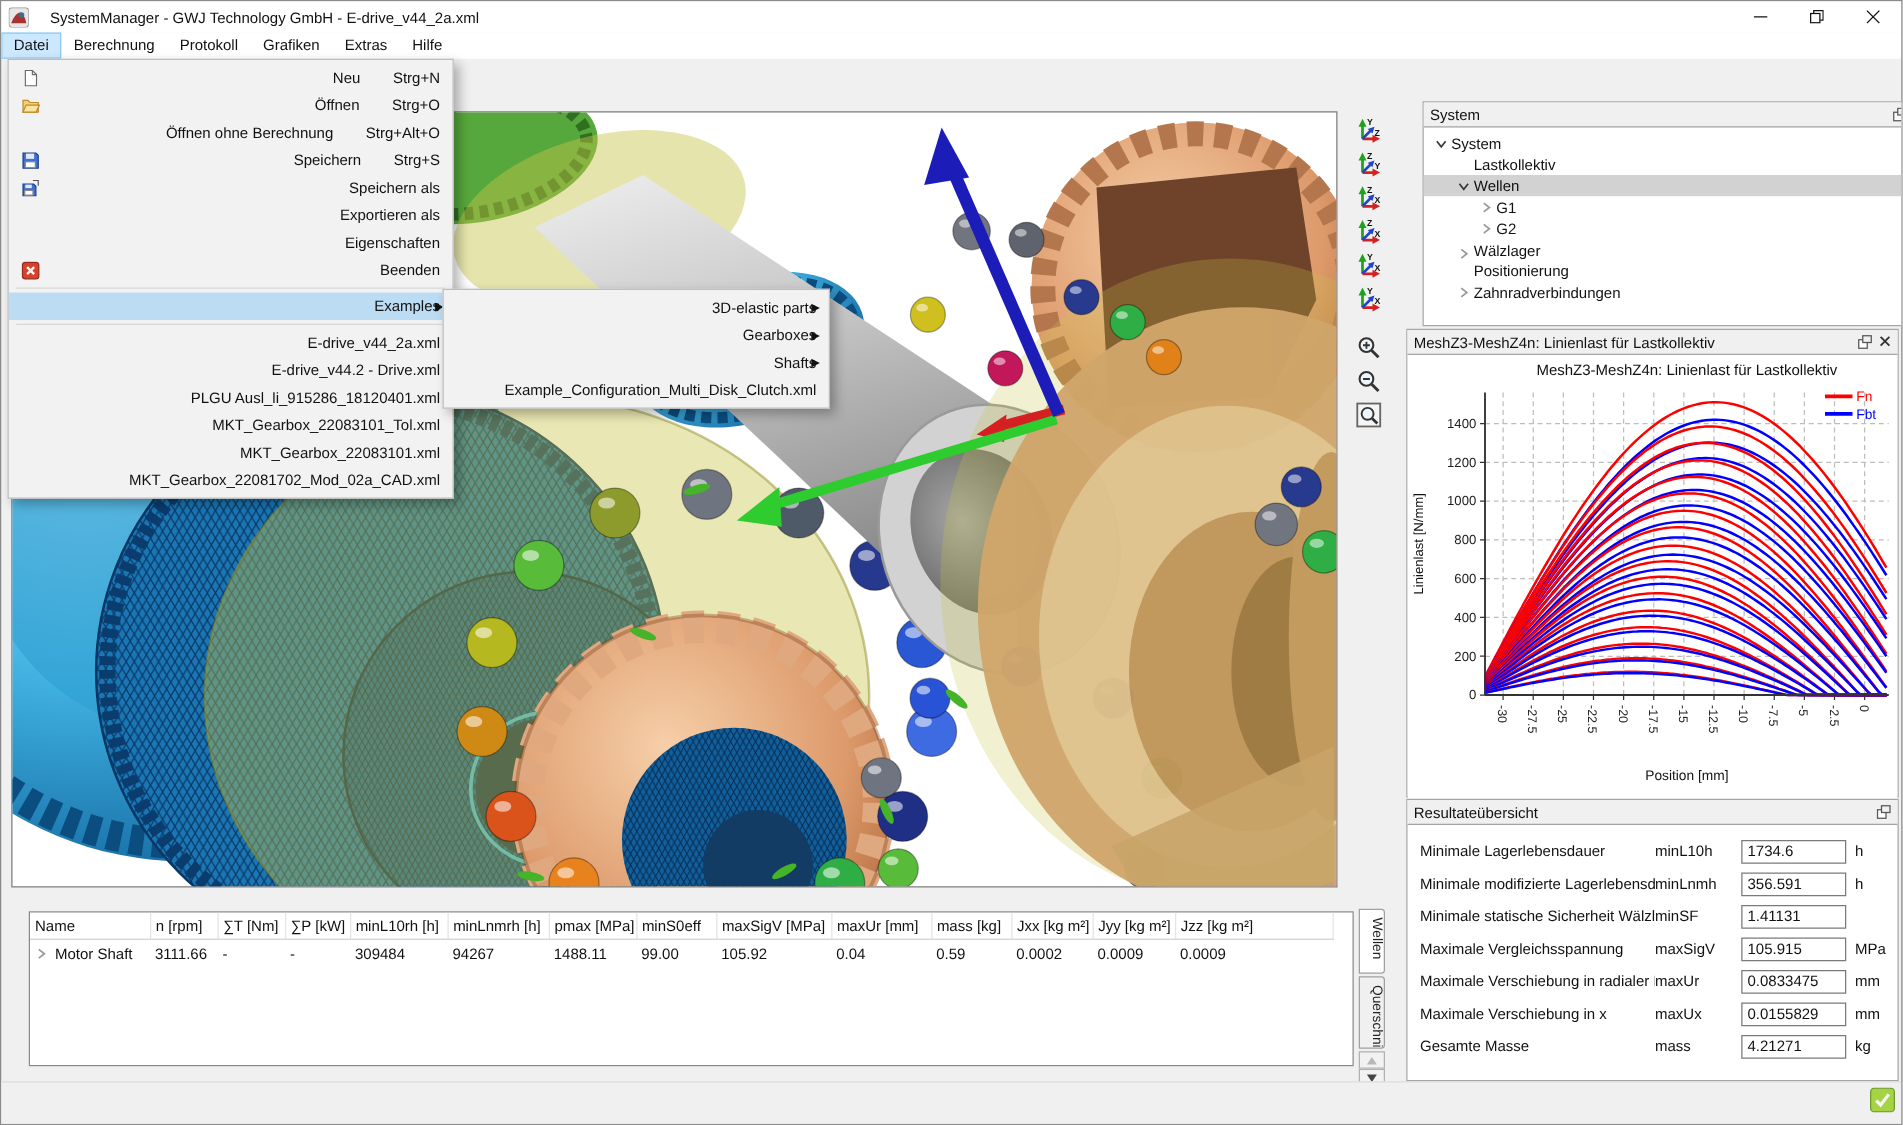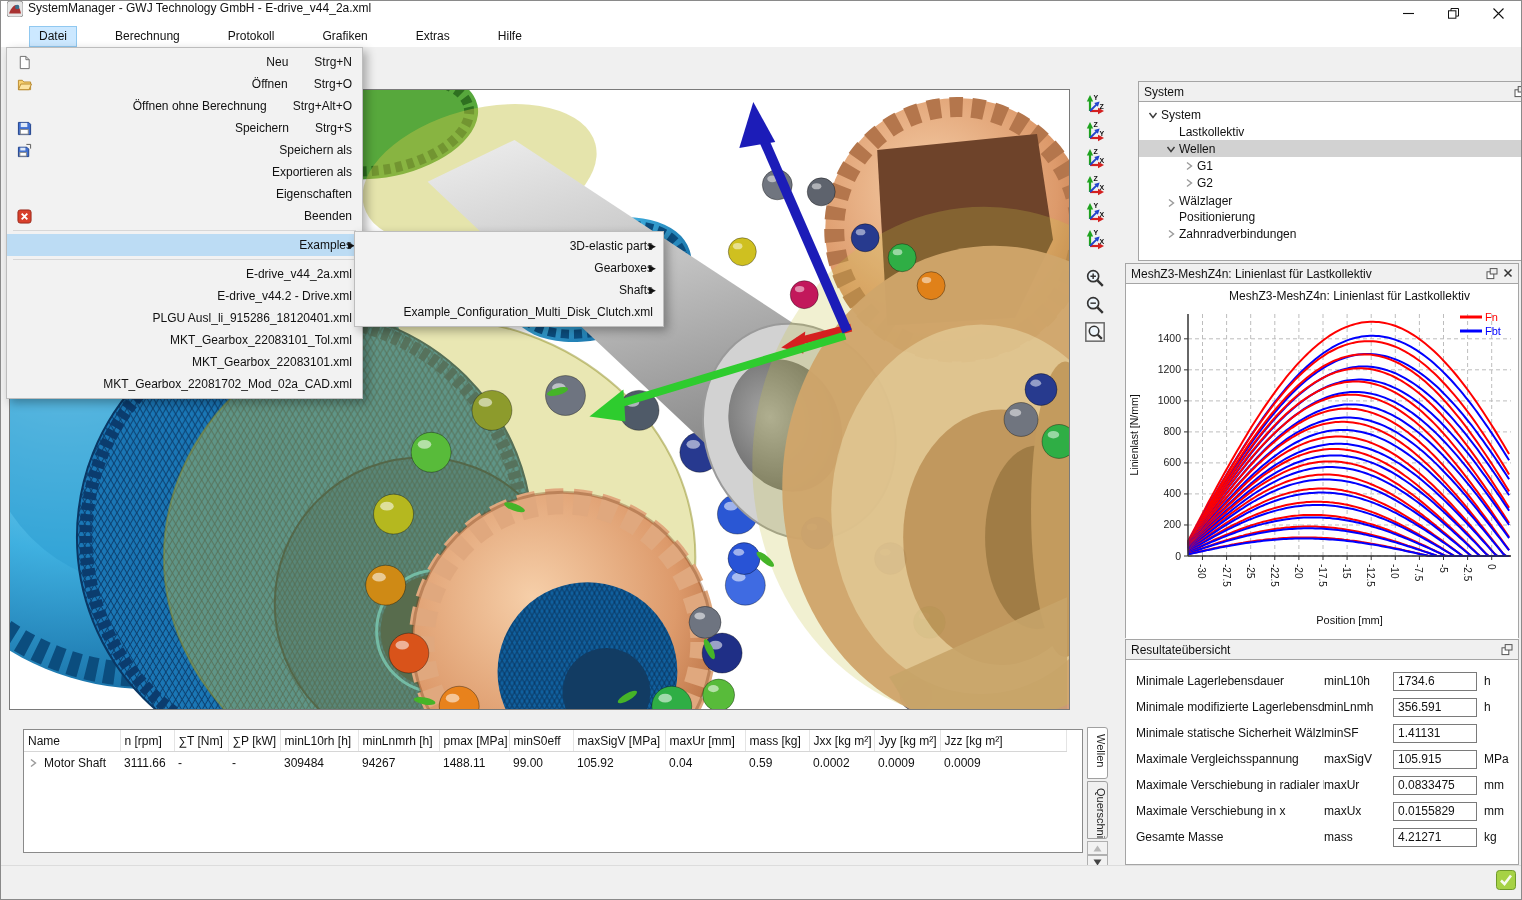--- a/index.html
+++ b/index.html
@@ -1,26 +1,26 @@
 <!DOCTYPE html>
 <html><head>
 <meta charset="utf-8">
 <style>
   html,body{margin:0;padding:0;}
   body{position:relative;width:1522px;height:900px;overflow:hidden;background:#f0f0f0;
        font-family:"Liberation Sans","DejaVu Sans",sans-serif;font-size:12px;color:#111;
        border:1px solid #8a8a8a;box-sizing:border-box;}
   
-  #titlebar{position:absolute;left:0;top:0;width:100%;height:25px;background:#ffffff;display:flex;align-items:flex-start;}
+  #titlebar{position:absolute;left:0;top:0;width:100%;height:25px;background:#ffffff;display:flex;align-items:center;gap:12px;}
   #app-icon{margin:0 5px 0 6px;display:flex;}
   #window-title{flex:1;font-size:12px;white-space:nowrap;}
   .wbtn{width:45px;height:25px;display:flex;align-items:center;justify-content:center;}
   
   #menubar{position:absolute;left:0;top:25px;width:100%;height:21px;background:#ffffff;display:flex;align-items:stretch;}
-  .mbi{padding:3px 10px;cursor:default;margin-left:28px;}
+  .mbi{padding:3px 10px;cursor:default;}
   .mbi.active{background:#cce8ff;border:1px solid #90c8f0;padding:2px 9px;}
   
   .popup{position:absolute;background:#f2f2f2;border:1px solid #bdbdbd;box-shadow:4px 4px 9px rgba(0,0,0,0.30);padding:3px 0;z-index:50;}
   #file-menu{left:5px;top:46px;width:355px;}
   #examples-submenu{left:353px;top:230px;width:308px;z-index:51;}
   .mi{display:flex;align-items:center;height:22px;padding:0 10px 0 6px;position:relative;white-space:nowrap;}
   .mi.hl{background:#bcdcf4;}
   .mic{width:22px;height:16px;display:inline-flex;align-items:center;justify-content:center;margin-right:8px;flex:none;}
   .mil{flex:1;text-align:right;}
   .mis{margin-left:26px;}

